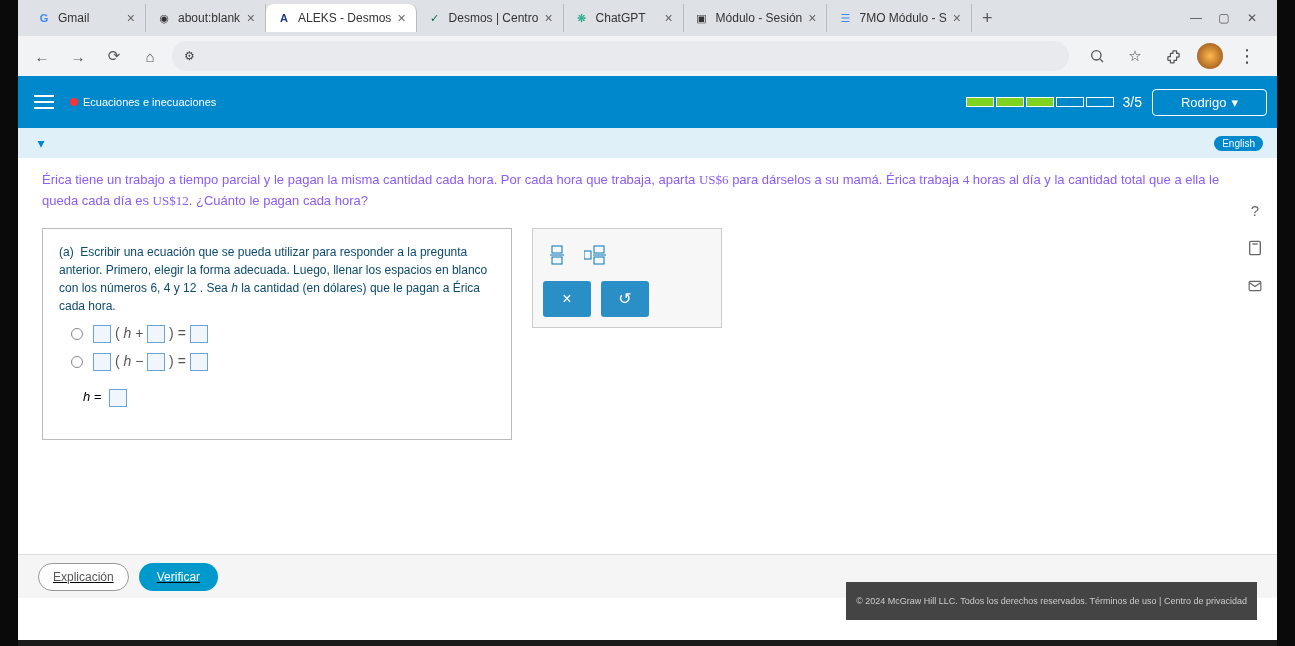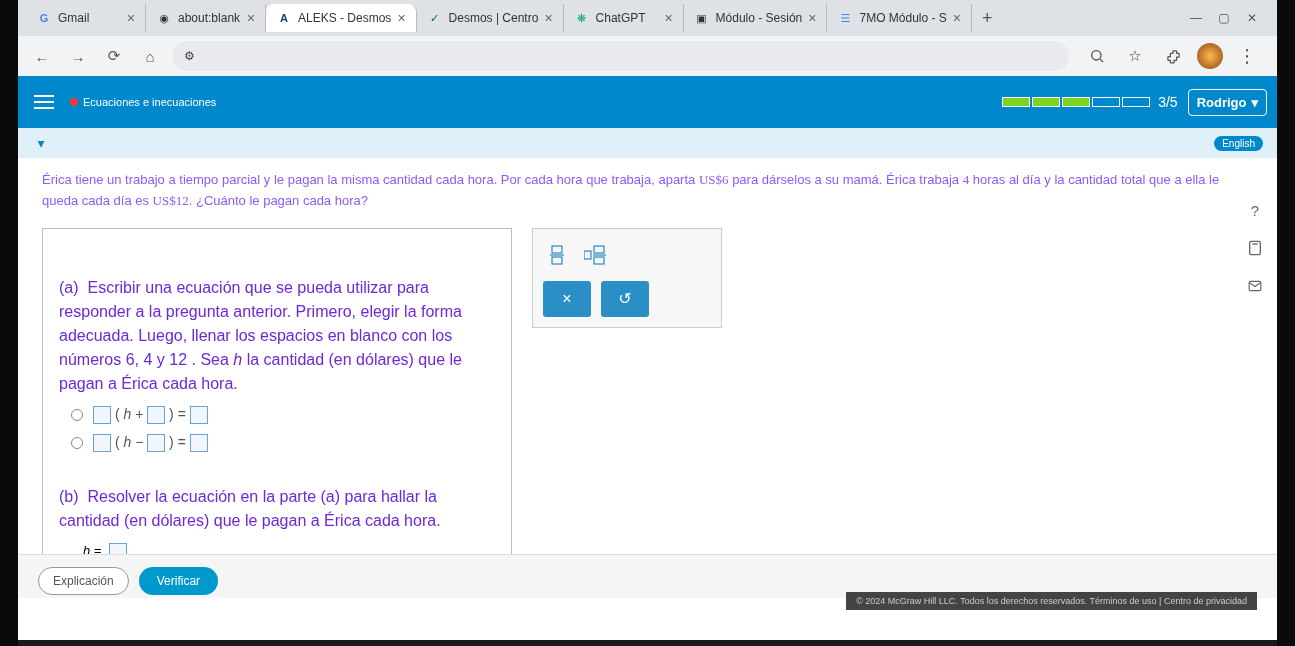--- a/index.html
+++ b/index.html
@@ -33,55 +33,55 @@
 .hamburger span { height: 2px; background: #fff; width: 20px; }
 .header-text { flex: 1; }
 .crumb { font-size: 11px; display: flex; align-items: center; gap: 5px; }
 .crumb-dot { width: 8px; height: 8px; border-radius: 50%; background: #ff3333; display: inline-block; }
 .header-title { font-size: 14px; margin-top: 2px; }
 .progress-group { display: flex; align-items: center; gap: 8px; }
 .progress-bar { display: flex; gap: 2px; }
 .prog-seg { width: 28px; height: 10px; border: 1px solid #fff; }
 .prog-seg.filled { background: #7ed321; }
 .prog-label { font-size: 14px; }
-.user-btn { border: 1px solid #fff; padding: 5px 8px; border-radius: 4px; font-size: 13px; cursor: pointer; display: flex; align-items: center; gap: 5px; font-weight: bold; }
+.user-btn { border: 1px solid #fff; padding: 5px 28px; border-radius: 4px; font-size: 13px; cursor: pointer; display: flex; align-items: center; gap: 5px; }
 
 
 .content-wrap { background: #f5f5f5; height: calc(646px - 36px - 40px - 52px - 24px); display: flex; flex-direction: column; position: relative; }
 .collapse-bar { background: #e0f0f8; padding: 4px 12px; }
 .chevron { width: 22px; height: 22px; display: flex; align-items: center; justify-content: center; color: #0088cc; cursor: pointer; font-size: 14px; }
 .english-badge { position: absolute; right: 14px; top: 8px; background: #0088cc; color: #fff; font-size: 10px; padding: 2px 8px; border-radius: 10px; cursor: pointer; }
 
 .problem-area { padding: 12px 24px; background: #fff; margin: 0; flex: 1; overflow: auto; position: relative; }
 .problem-text { font-size: 13px; color: #8b5cf6; line-height: 1.6; margin-bottom: 16px; }
 .problem-text .mnum { font-family: 'Times New Roman', serif; }
 
 .work-row { display: flex; gap: 20px; align-items: flex-start; }
 .work-box { border: 1px solid #bbb; padding: 14px 16px; width: 470px; background: #fff; }
 .part { margin-bottom: 18px; }
-.part-text { font-size: 16px; color: #6d28d9; line-height: 1.5; margin-bottom: 10px; margin-top: 33px; }
+.part-text { font-size: 12px; color: #0c4a6e; line-height: 1.5; margin-bottom: 10px; }
 .eq-option { display: flex; align-items: center; gap: 10px; margin: 10px 0 10px 12px; font-family: 'Times New Roman', serif; font-size: 14px; color: #555; }
 .radio { width: 12px; height: 12px; border: 1px solid #888; border-radius: 50%; cursor: pointer; }
 .blank { display: inline-block; width: 18px; height: 18px; border: 1px solid #6aa3d8; background: #f0f6fc; vertical-align: middle; cursor: text; }
 .solve-eq { margin: 8px 0 0 24px; font-family: 'Times New Roman', serif; font-style: italic; font-size: 13px; }
 
 .tools-box { border: 1px solid #ccc; background: #f7f7f7; padding: 10px; width: 190px; }
 .tool-row { display: flex; gap: 10px; margin-bottom: 10px; }
 .frac-tool { width: 28px; height: 32px; display: flex; align-items: center; justify-content: center; font-size: 11px; color: #0077bb; cursor: pointer; border: 1px solid transparent; }
 .action-row { display: flex; gap: 10px; }
 .action-btn { width: 48px; height: 36px; background: #2a8fc7; color: #fff; display: flex; align-items: center; justify-content: center; border-radius: 3px; cursor: pointer; font-size: 16px; }
 
 .side-tools { position: absolute; right: 10px; top: 40px; display: flex; flex-direction: column; gap: 14px; }
 .side-tool { width: 24px; height: 24px; display: flex; align-items: center; justify-content: center; color: #666; cursor: pointer; font-size: 15px; }
 
 
-.footer { position: absolute; bottom: 24px; left: 0; right: 0; background: #f5f5f5; border-top: 1px solid #ddd; padding: 3px 20px; display: flex; align-items: flex-end; gap: 10px; height: 44px; }
+.footer { position: absolute; bottom: 24px; left: 0; right: 0; background: #f5f5f5; border-top: 1px solid #ddd; padding: 3px 20px; display: flex; align-items: center; gap: 10px; height: 44px; text-decoration: underline; }
 .explain-btn { border: 1px solid #999; background: #fff; color: #555; padding: 6px 14px; border-radius: 16px; font-size: 12px; cursor: pointer; }
 .verify-btn { background: #0099cc; color: #fff; padding: 7px 18px; border-radius: 16px; font-size: 12px; cursor: pointer; border: none; }
-.copyright-bar { position: absolute; bottom: 12px; right: 20px; font-size: 9px; color: #ccc; background: #444; padding: 4px 10px; }
+.copyright-bar { position: absolute; bottom: 2px; right: 20px; font-size: 9px; color: #ccc; background: #444; padding: 14px 10px; }
 
 
 .frame-edge-left, .frame-edge-right { position: absolute; top: 0; bottom: 0; width: 18px; background: #0a0a0a; }
 .frame-edge-left { left: 0; }
 .frame-edge-right { right: 0; }
 .screen { position: absolute; left: 18px; right: 18px; top: 0; bottom: 6px; background: #fff; display: flex; flex-direction: column; }
 </style>
 </head>
 <body>
 
@@ -242,24 +242,20 @@
             <div class="eq-option">
               <span class="radio"></span>
               <span>
                 <span class="blank"></span>
                 ( <i>h</i> − <span class="blank"></span> ) =
                 <span class="blank"></span>
               </span>
             </div>
           </div>
           <div class="part">
-            <div class="part-text">
-              <span>(b)</span>&nbsp;
-              <span>Resolver la ecuación en la parte (a) para hallar la cantidad (en dólares) que le pagan a Érica cada hora.</span>
-            </div>
             <div class="solve-eq">
               <span>h =</span>
               <span class="blank" style="margin-left:4px"></span>
             </div>
           </div>
         </div>
 
         <div class="tools-box">
           <div class="tool-row">
             <div class="frac-tool">

